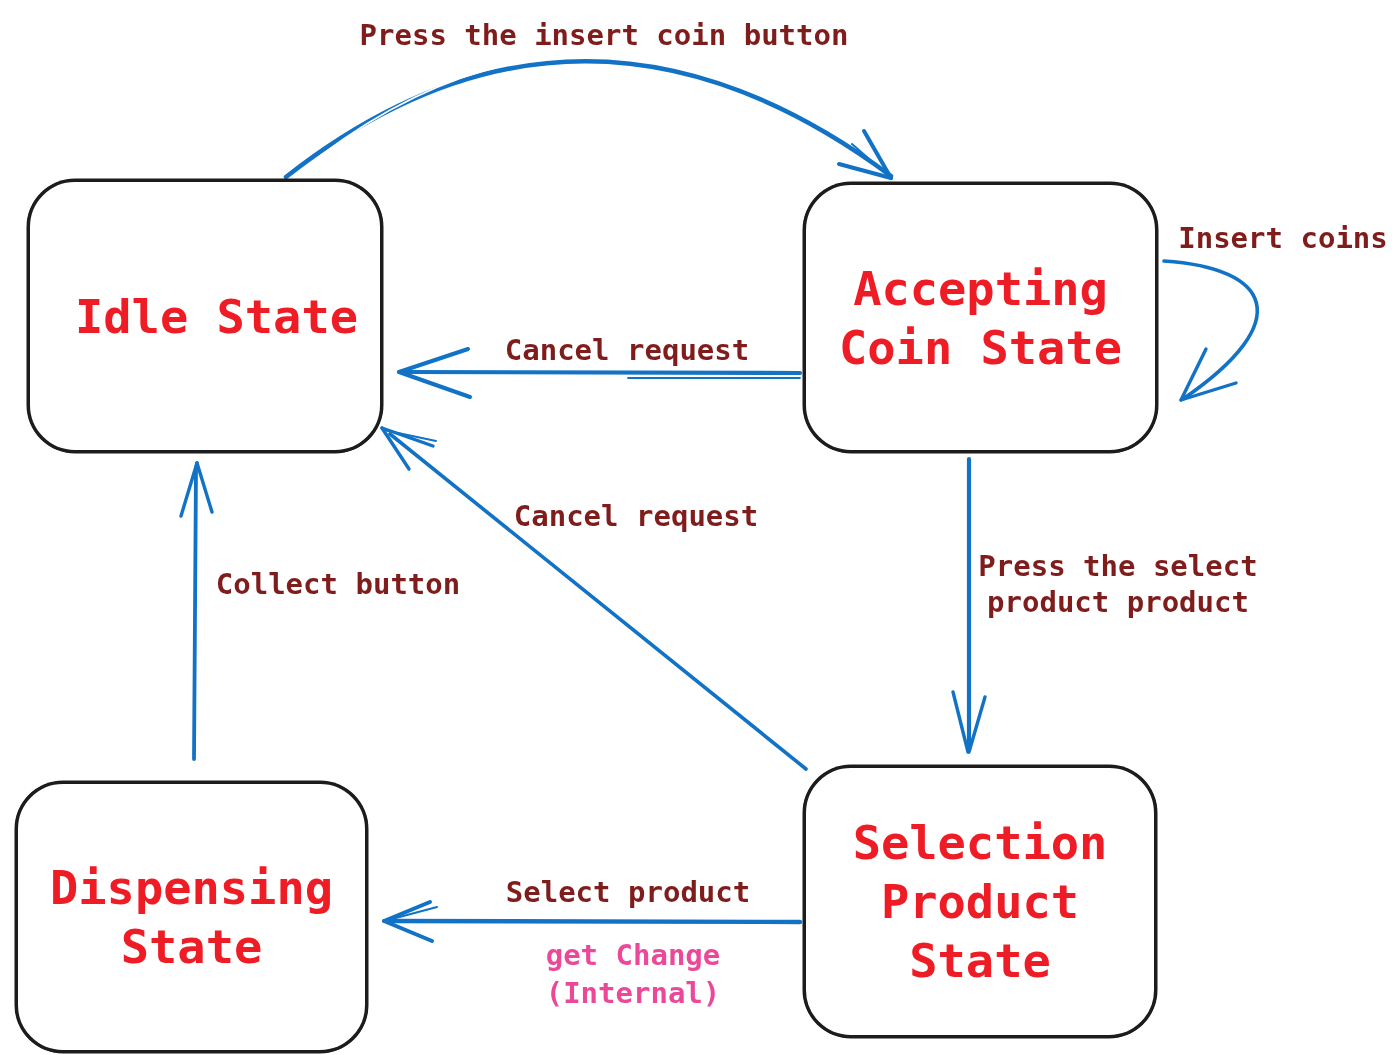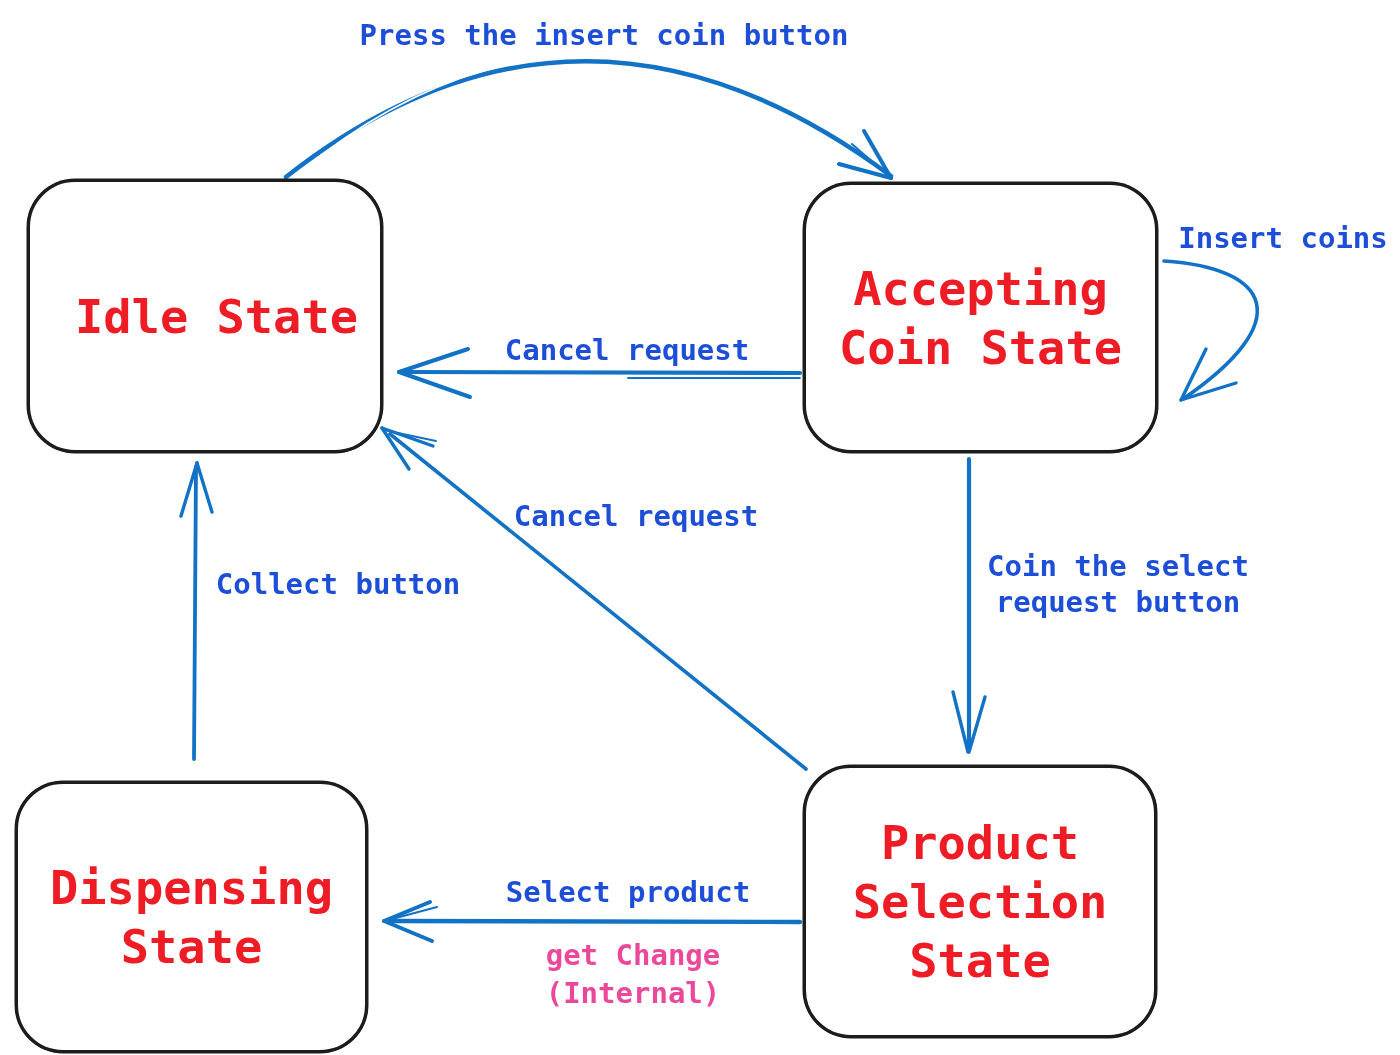--- a/index.html
+++ b/index.html
@@ -34,21 +34,21 @@
     color: #ee1c25;
     font-size: 47px;
     font-weight: bold;
     line-height: 59px;
     white-space: nowrap;
   }
   .arrow-label {
     position: absolute;
     z-index: 3;
     transform: translate(-50%, -50%);
-    color: #1d4ed8;
+    color: #7f1d1d;
     font-size: 29px;
     font-weight: bold;
     white-space: nowrap;
     text-align: center;
     line-height: 36px;
   }
   .arrow-label.orange { color: #ec4899; line-height: 38px; }
   #box-idle        { left: 27px;  top: 179px; width: 356px; height: 274px; padding-left: 23px; }
   #box-accepting   { left: 803px; top: 182px; width: 355px; height: 271px; }
   #box-dispensing  { left: 15px;  top: 765px; width: 353px; height: 272px; margin-top: 16px; }
@@ -125,34 +125,34 @@
     <div class="state-line">Accepting</div>
     <div class="state-line">Coin State</div>
   </div>
 
   <div id="box-dispensing" class="state-box">
     <div class="state-line">Dispensing</div>
     <div class="state-line">State</div>
   </div>
 
   <div id="box-product" class="state-box">
+    <div class="state-line">Selection</div>
     <div class="state-line">Product</div>
-    <div class="state-line">Selection</div>
     <div class="state-line">State</div>
   </div>
 
   <div id="lbl-press-insert" class="arrow-label">Press the insert coin button</div>
 
   <div id="lbl-insert-coins" class="arrow-label">Insert coins</div>
 
   <div id="lbl-cancel-top" class="arrow-label">Cancel request</div>
 
   <div id="lbl-press-select" class="arrow-label">
-    <div>Coin the select</div>
-    <div>request button</div>
+    <div>Press the select</div>
+    <div>product product</div>
   </div>
 
   <div id="lbl-cancel-diag" class="arrow-label">Cancel request</div>
 
   <div id="lbl-collect" class="arrow-label">Collect button</div>
 
   <div id="lbl-select-prod" class="arrow-label">Select product</div>
 
   <div id="lbl-get-change" class="arrow-label orange">
     <div>get Change</div>

